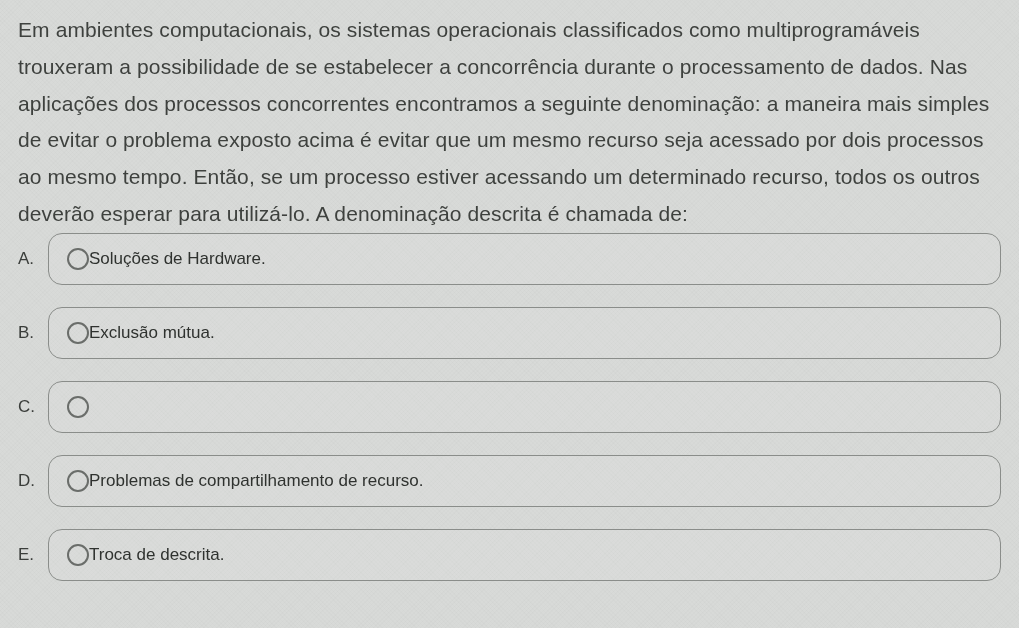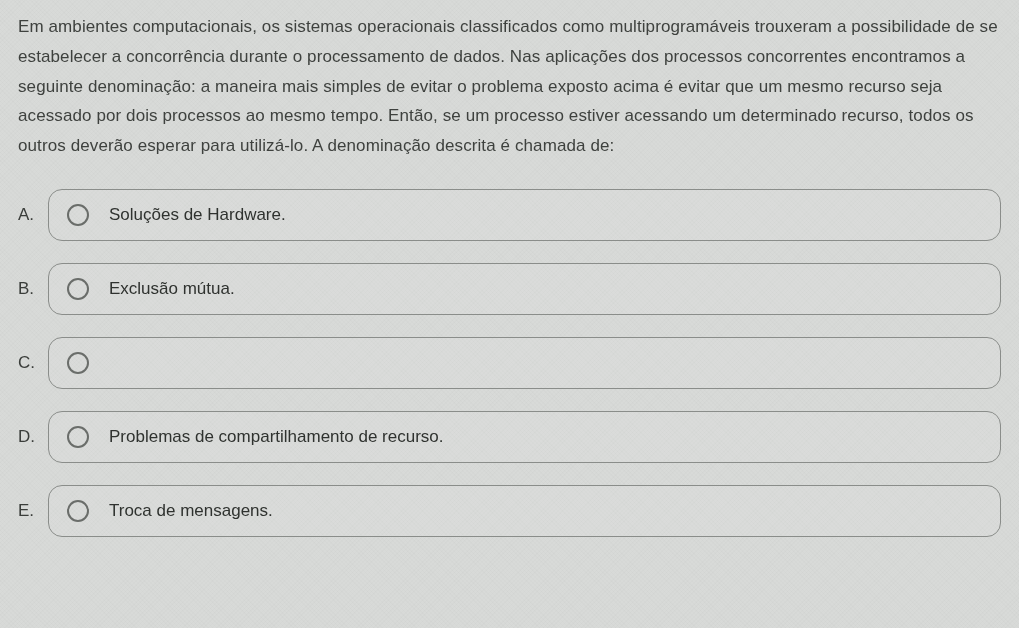--- a/index.html
+++ b/index.html
@@ -13,24 +13,23 @@
       background-image: 
         repeating-linear-gradient(45deg, rgba(0,0,0,0.01) 0px, rgba(0,0,0,0.01) 1px, transparent 1px, transparent 3px),
         repeating-linear-gradient(-45deg, rgba(0,0,0,0.01) 0px, rgba(0,0,0,0.01) 1px, transparent 1px, transparent 3px);
       width: 1019px;
       height: 628px;
       padding: 12px 18px;
       color: #3a3d3a;
       position: relative;
     }
     .question-text {
-      font-size: 17px;
+      font-size: 21px;
       line-height: 1.75;
       color: #3e413e;
-      margin-bottom: 28px;
       letter-spacing: 0.1px;
     }
     .options {
       display: flex;
       flex-direction: column;
       gap: 22px;
     }
     .option-row {
       display: flex;
       align-items: center;
@@ -42,21 +41,20 @@
       width: 20px;
       text-align: left;
     }
     .option-box {
       flex: 1;
       border: 1.5px solid #8a8d8a;
       border-radius: 14px;
       padding: 14px 18px;
       display: flex;
       align-items: center;
-      gap: 20px;
       background: rgba(255,255,255,0.05);
       cursor: pointer;
     }
     .radio-circle {
       width: 22px;
       height: 22px;
       border: 2px solid #6a6d6a;
       border-radius: 50%;
       flex-shrink: 0;
       background: transparent;
@@ -101,16 +99,16 @@
     <div class="option-box">
       <div class="radio-circle"></div>
       <div class="option-text">Problemas de compartilhamento de recurso.</div>
     </div>
   </div>
 
   <div class="option-row">
     <div class="option-letter">E.</div>
     <div class="option-box">
       <div class="radio-circle"></div>
-      <div class="option-text">Troca de mensagens.</div>
+      <div class="option-text">Troca de descrita.</div>
     </div>
   </div>
 </div>
 
 </body></html>

